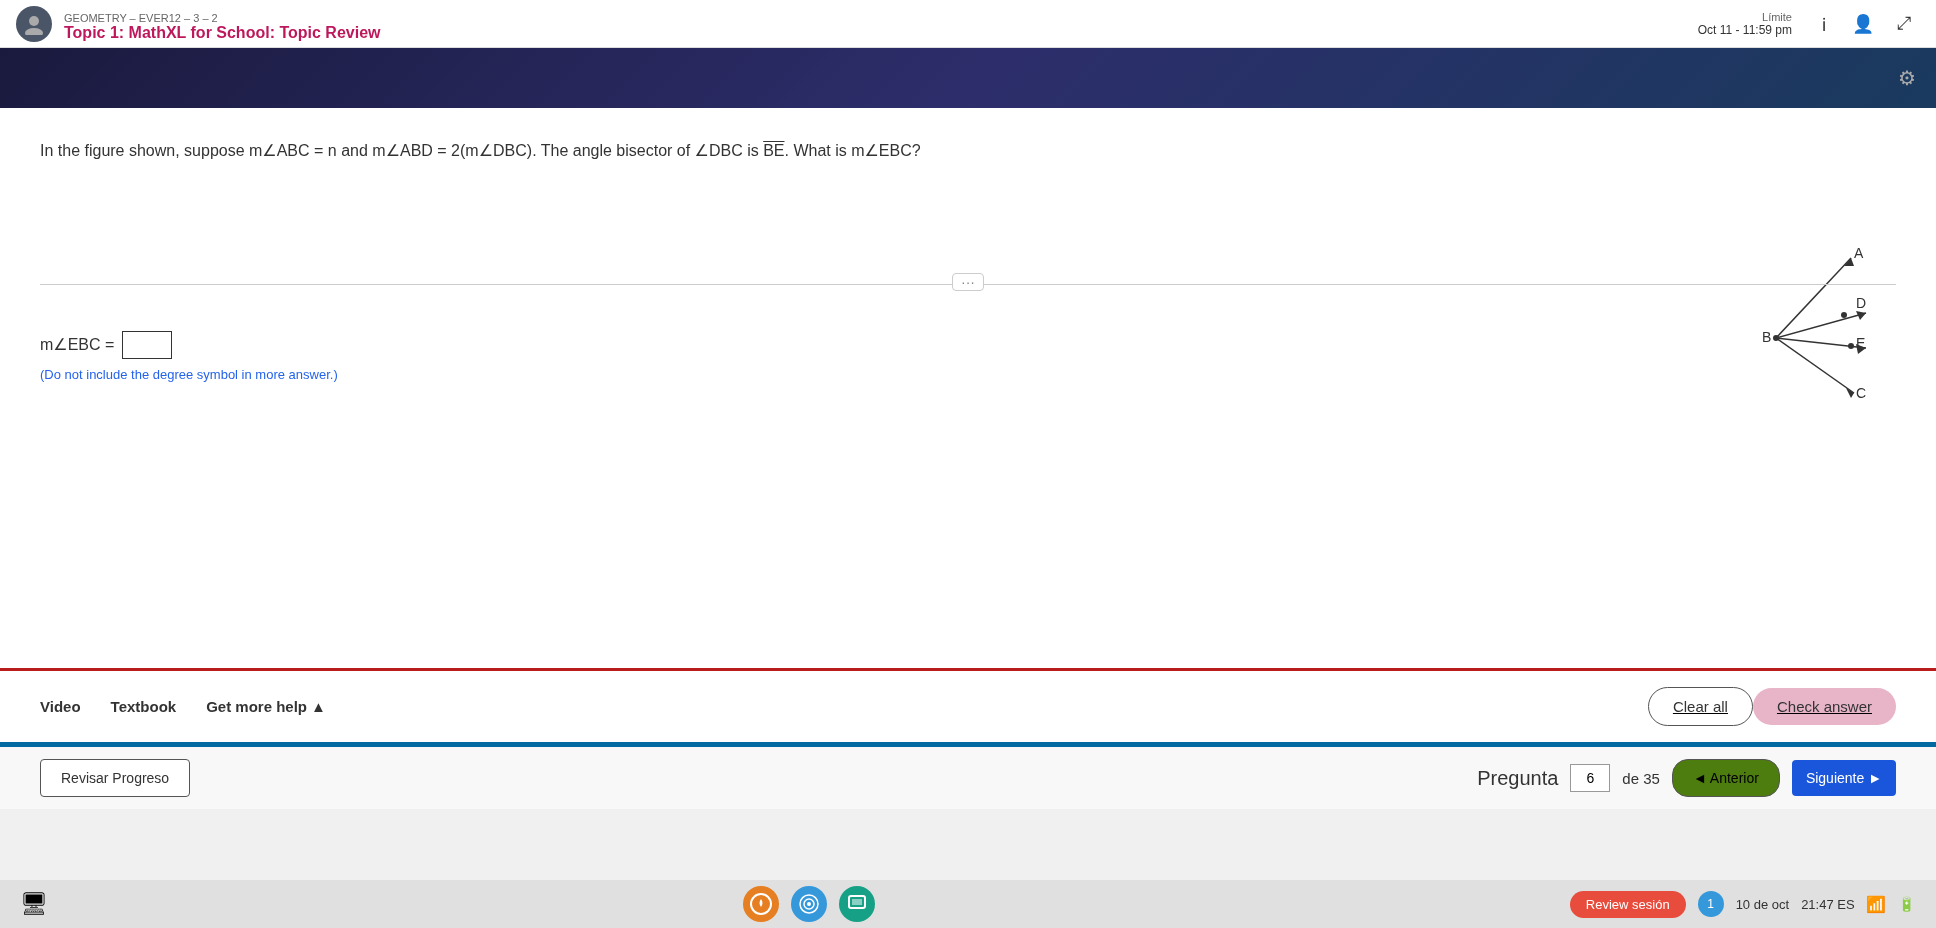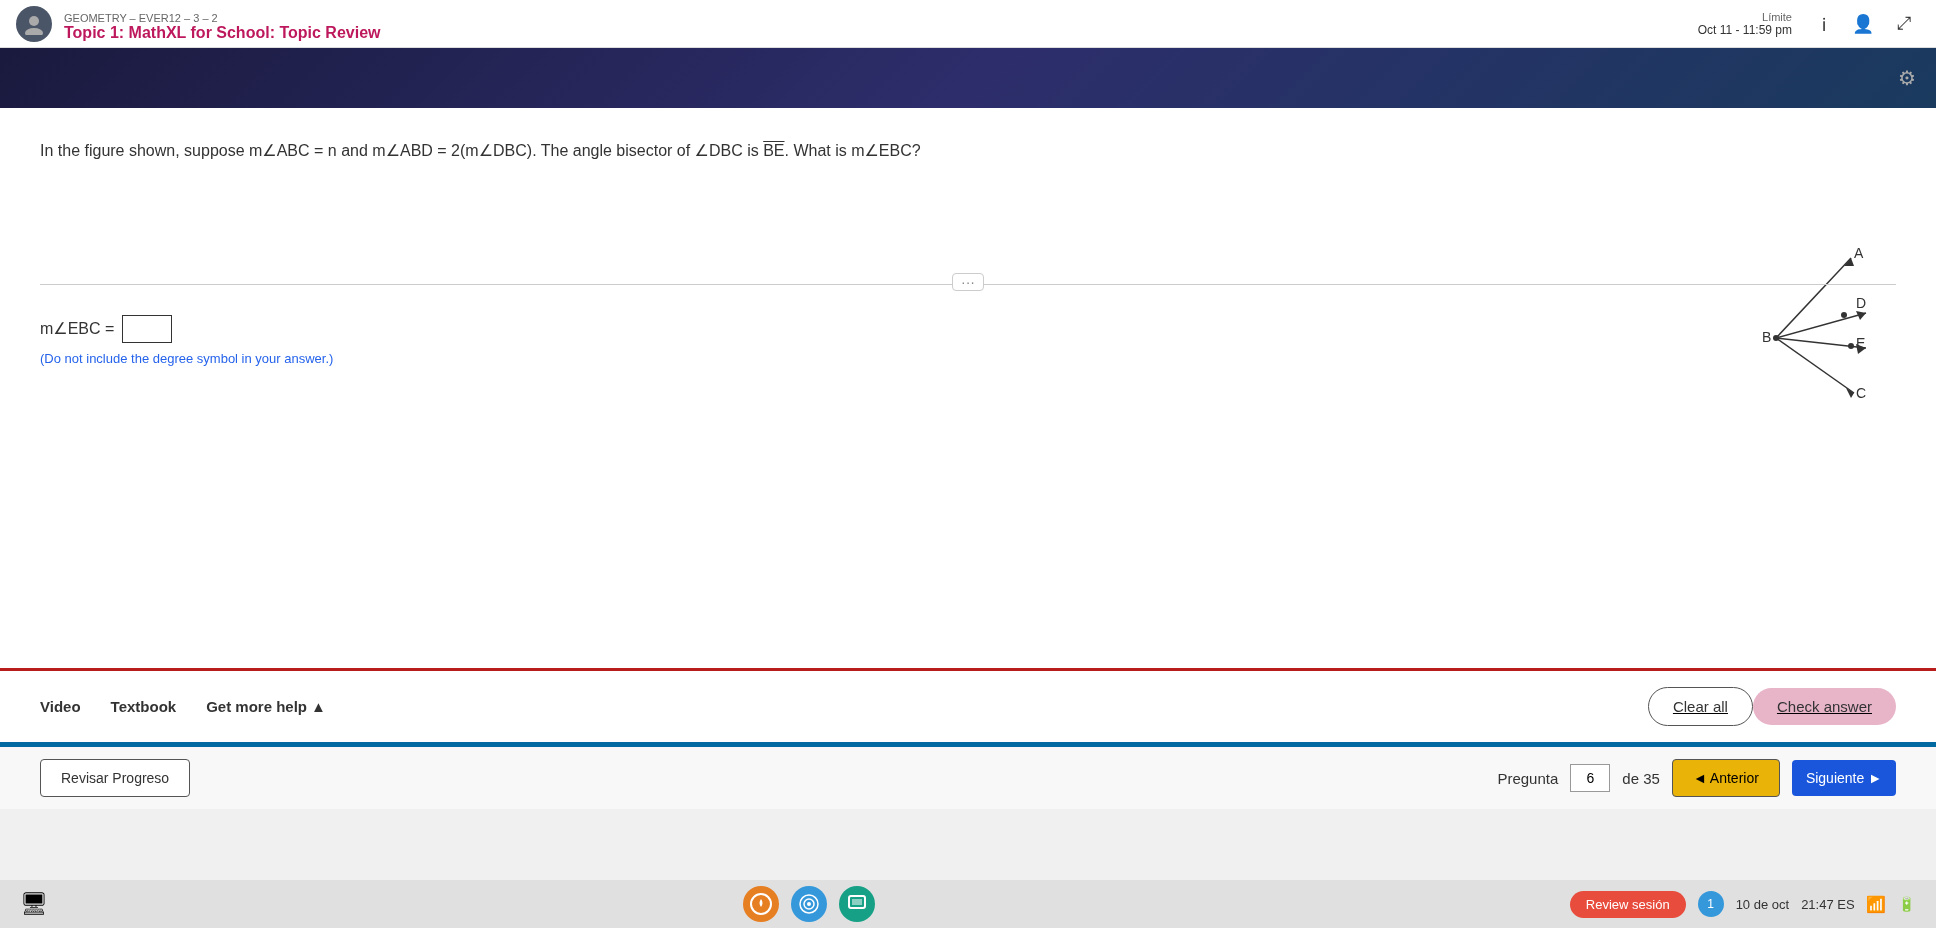--- a/index.html
+++ b/index.html
@@ -143,21 +143,21 @@
       color: #888;
       font-size: 14px;
       border: 1px solid #ccc;
       border-radius: 4px;
       position: absolute;
       top: -12px;
     }
 
     
     .answer-section {
-      margin-top: 30px;
+      margin-top: 46px;
     }
     .angle-label {
       font-size: 16px;
       color: #333;
       display: flex;
       align-items: center;
       gap: 8px;
       margin-bottom: 8px;
     }
     .angle-input {
@@ -252,39 +252,39 @@
       font-size: 14px;
       cursor: pointer;
       color: #333;
     }
     .pagination-area {
       display: flex;
       align-items: center;
       gap: 12px;
     }
     .pregunta-label {
-      font-size: 15px;
+      font-size: 20px;
       color: #333;
     }
     .page-num-input {
       width: 40px;
       height: 28px;
       border: 1px solid #999;
       text-align: center;
       font-size: 14px;
     }
     .de-label {
       font-size: 15px;
       color: #333;
     }
     .anterior-btn {
       padding: 10px 20px;
       border: 1px solid #555;
-      border-radius: 4px;
-      background: #eab308;
+      border-radius: 16px;
+      background: #4d7c0f;
       font-size: 14px;
       cursor: pointer;
       display: flex;
       align-items: center;
       gap: 6px;
     }
     .siguiente-btn {
       padding: 10px 14px;
       border-radius: 4px;
       background: #1a56db;
@@ -450,21 +450,21 @@
 
   <div class="divider-section" style="margin-top: 120px;">
     <span class="divider-dots">···</span>
   </div>
 
   <div class="answer-section">
     <div class="angle-label">
       <span>m∠EBC =</span>
       <input type="text" class="angle-input" value="" style="">
     </div>
-    <p class="hint-text">(Do not include the degree symbol in your answer.)</p>
+    <p class="hint-text">(Do not include the degree symbol in more answer.)</p>
   </div>
 </div>
 
 <div class="help-bar">
   <div class="help-links">
     <button class="help-link">Video</button>
     <button class="help-link">Textbook</button>
     <button class="get-more-help">
       <span>Get more help</span>
       <span>▲</span>

